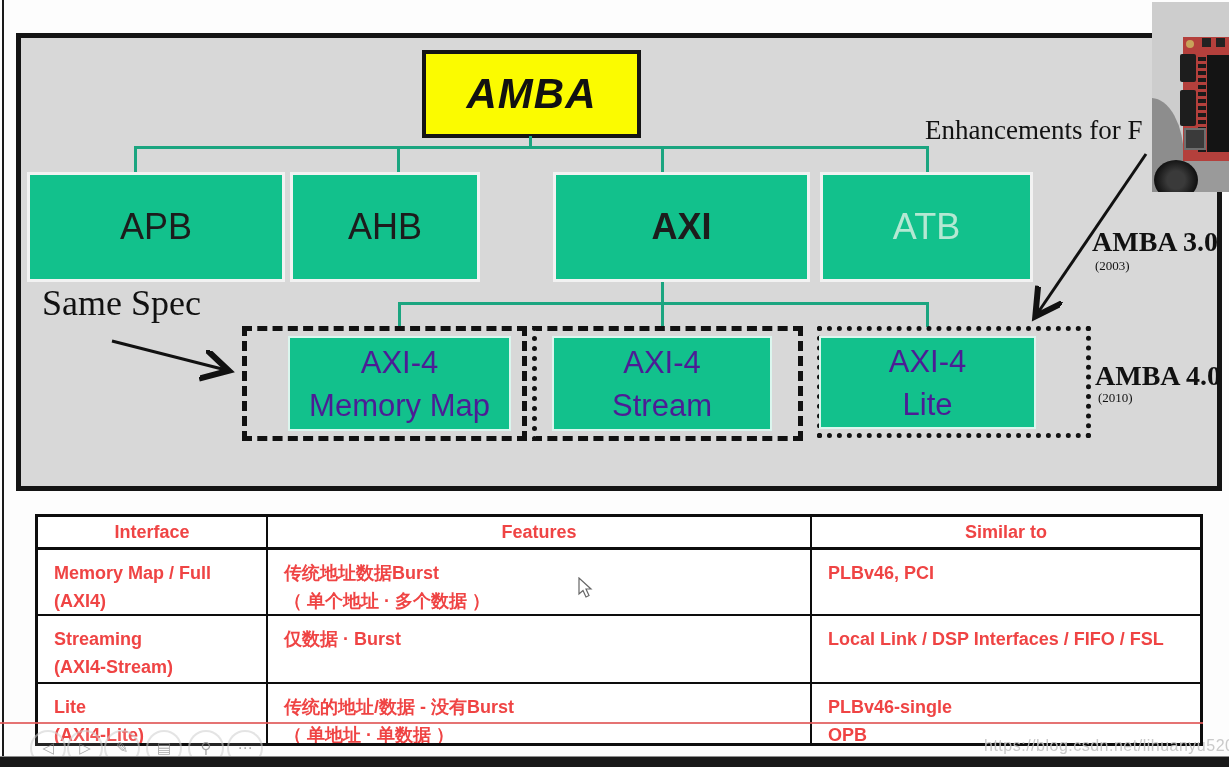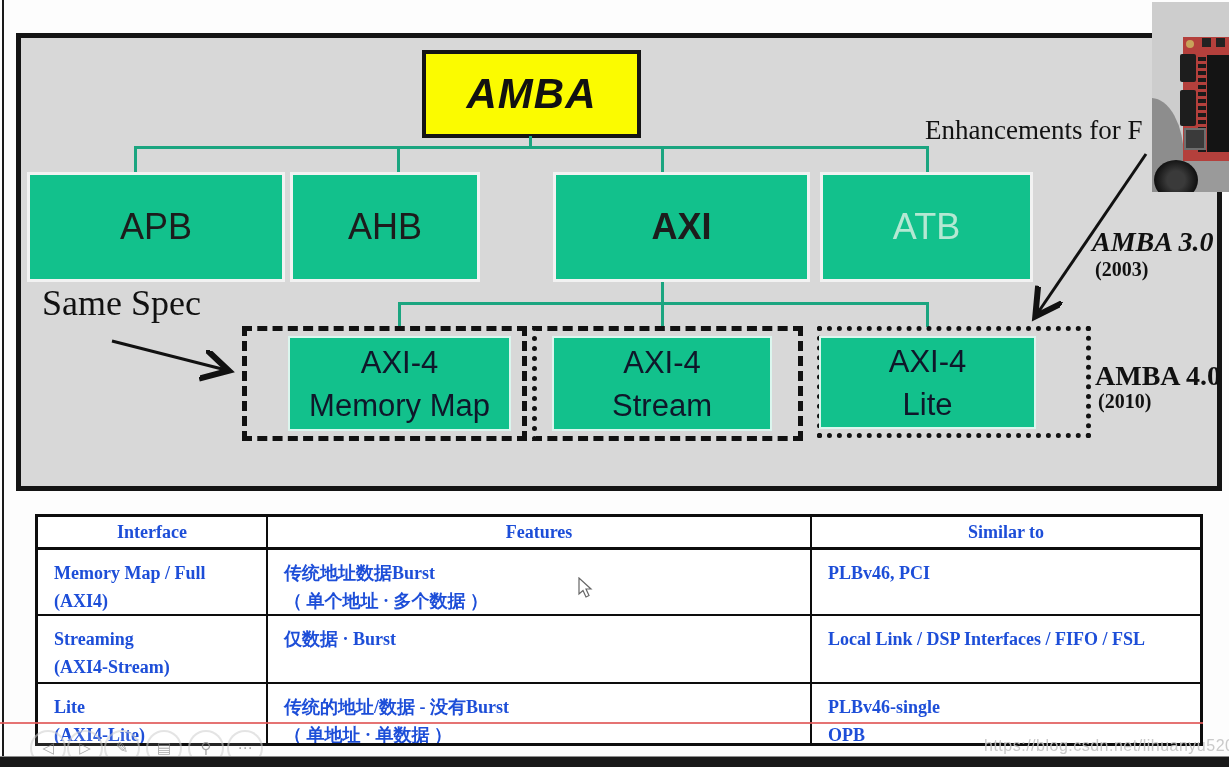--- a/index.html
+++ b/index.html
@@ -31,40 +31,40 @@
 
   .dash1{position:absolute;left:242px;top:326px;width:285px;height:115px;box-sizing:border-box;
          border:5px dashed #111;}
   .dash2{position:absolute;left:532px;top:326px;width:271px;height:115px;box-sizing:border-box;
          border:5px dashed #111;border-left:5px dotted #111;}
   .dot3{position:absolute;left:817px;top:326px;width:274px;height:112px;box-sizing:border-box;
         border:5px dotted #111;}
 
   .variant{position:absolute;top:336px;height:95px;box-sizing:border-box;background:#12c18c;
            border:2px solid rgba(255,255,255,.85);display:flex;flex-direction:column;align-items:center;
-           justify-content:center;font-size:31px;line-height:43px;color:#0f172a;}
+           justify-content:center;font-size:31px;line-height:43px;color:#4c1d95;}
   .variant.mm{left:288px;width:223px;}
   .variant.st{left:552px;width:220px;}
   .variant.lt{left:819px;width:217px;height:93px;}
 
   .serif{font-family:"Liberation Serif","DejaVu Serif",serif;color:#111;position:absolute;}
   .same-spec{left:42px;top:282px;font-size:36px;}
   .enhance{left:925px;top:115px;font-size:27px;text-align:center;}
   .ver-name{font-size:28px;font-weight:bold;}
-  .ver-year{font-size:20px;font-weight:bold;}
-  .v3n{left:1092px;top:226px;font-style:italic;} .v3y{left:1095px;top:258px;}
+  .ver-year{font-size:13px;font-weight:normal;}
+  .v3n{left:1092px;top:226px;} .v3y{left:1095px;top:258px;}
   .v4n{left:1095px;top:360px;} .v4y{left:1098px;top:390px;}
 
   .arrows{position:absolute;left:0;top:0;pointer-events:none;z-index:5;}
 
   
   .tbl{position:absolute;left:35px;top:514px;width:1168px;height:232px;box-sizing:border-box;
        border:3px solid #0d0d0d;background:#fff;display:grid;
        grid-template-columns:230px 544px 1fr;grid-template-rows:33px 66px 68px 1fr;z-index:10;}
-  .cell{box-sizing:border-box;font-size:18px;font-weight:bold;color:#1d4ed8;overflow:hidden;font-family:Liberation Serif, serif;}
+  .cell{box-sizing:border-box;font-size:18px;font-weight:bold;color:#ef4444;overflow:hidden;}
   .cell.c1,.cell.c2{border-right:2px solid #0d0d0d;}
   .cell.hdr{display:flex;align-items:center;justify-content:center;border-bottom:3px solid #0d0d0d;}
   .cell.r1,.cell.r2{border-bottom:2px solid #0d0d0d;}
   .cell.body{padding:9px 16px 0;line-height:28px;}
   .cell.body span{display:block;white-space:nowrap;}
 
   .redline{position:absolute;left:0;top:722px;width:1203px;height:2px;background:#e15b5b;opacity:.85;z-index:50;}
   .watermark{position:absolute;left:984px;top:737px;font-size:16px;color:rgba(195,195,195,.9);
              z-index:60;white-space:nowrap;letter-spacing:.5px;}
 

